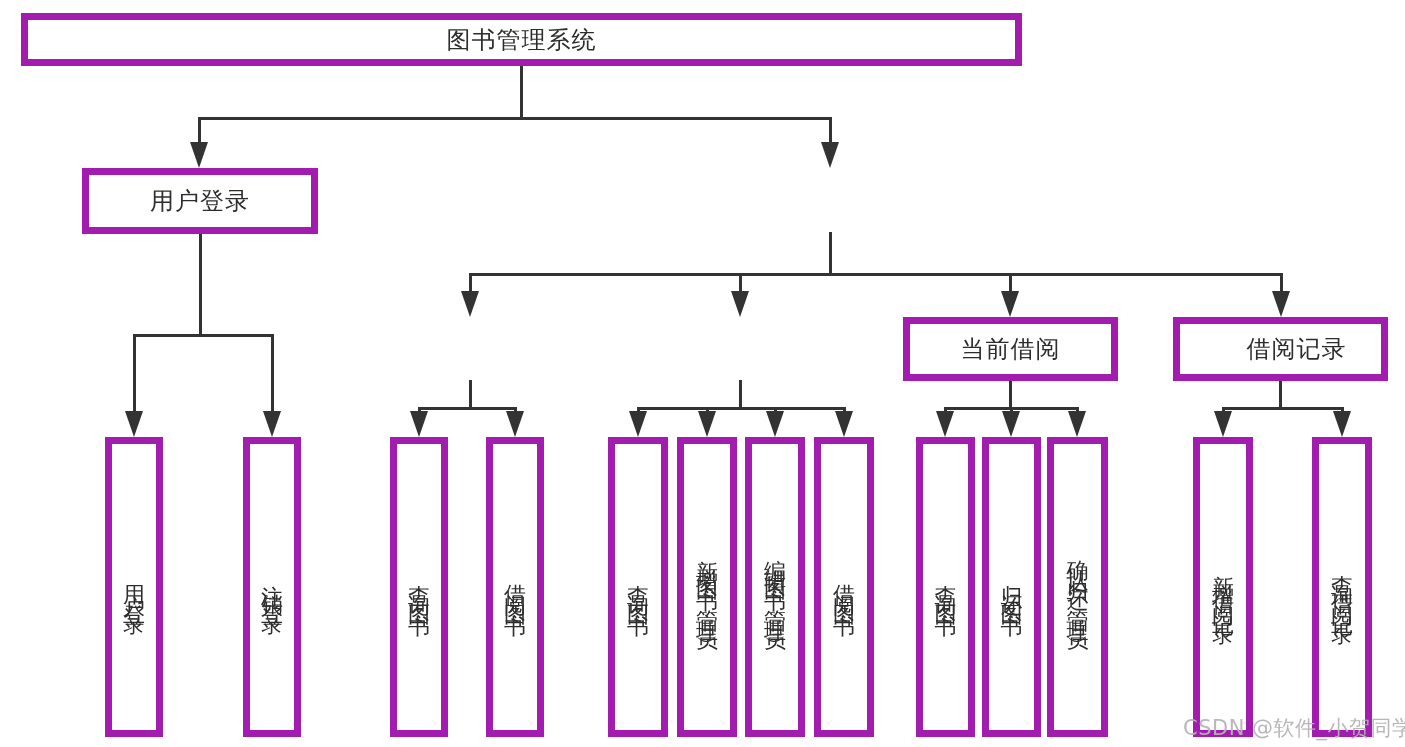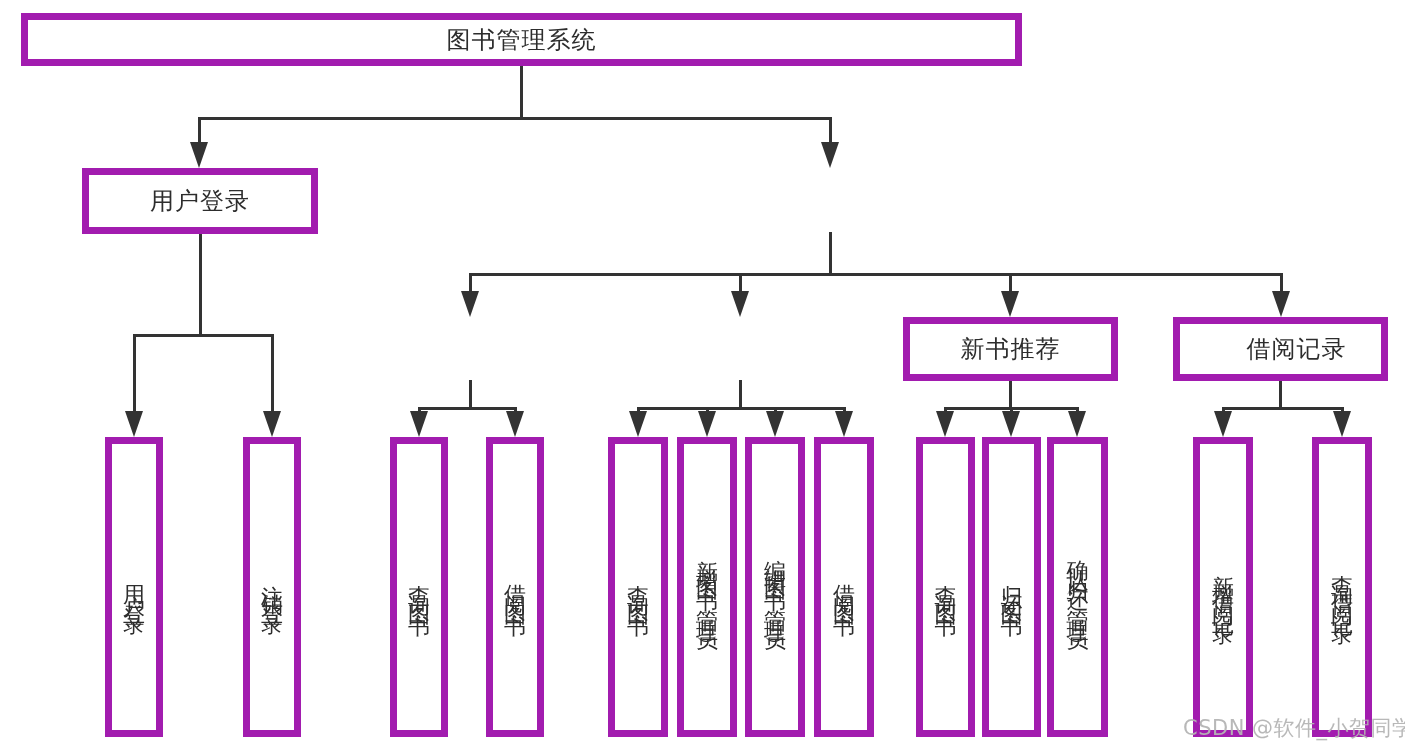--- a/index.html
+++ b/index.html
@@ -95,21 +95,21 @@
 
   <div class="box" style="left:21px;top:13px;width:1001px;height:53px;">
     <span class="hlabel">图书管理系统</span>
   </div>
 
   <div class="box" style="left:82px;top:168px;width:236px;height:66px;">
     <span class="hlabel">用户登录</span>
   </div>
 
   <div class="box" style="left:903px;top:317px;width:215px;height:64px;">
-    <span class="hlabel">新书推荐</span>
+    <span class="hlabel">当前借阅</span>
   </div>
   <div class="box" style="left:1173px;top:317px;width:215px;height:64px;padding-left:32px;">
     <span class="hlabel">借阅记录</span>
   </div>
 
   <div class="box" style="left:105px;top:437px;width:58px;height:300px;">
     <span class="vlabel">用户登录</span>
   </div>
   <div class="box" style="left:243px;top:437px;width:58px;height:300px;">
     <span class="vlabel">注销登录</span>

